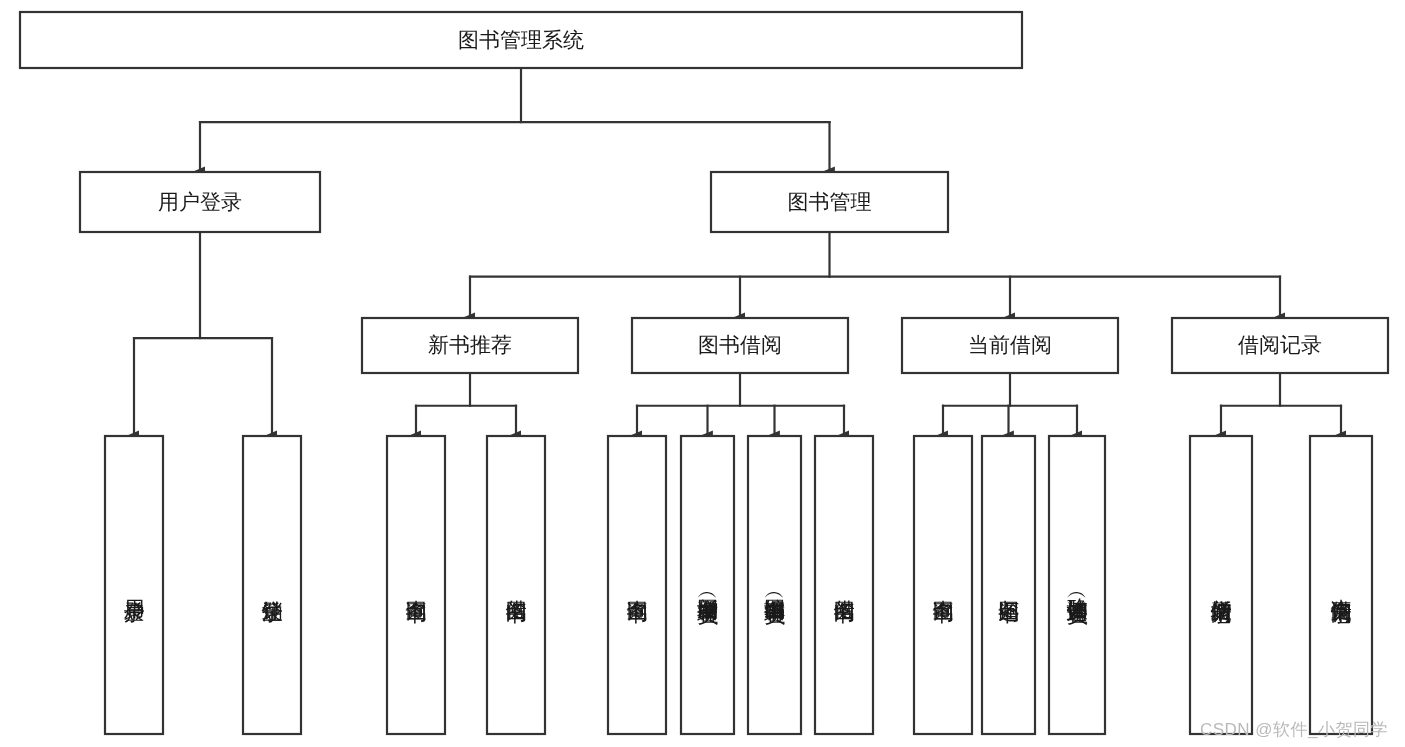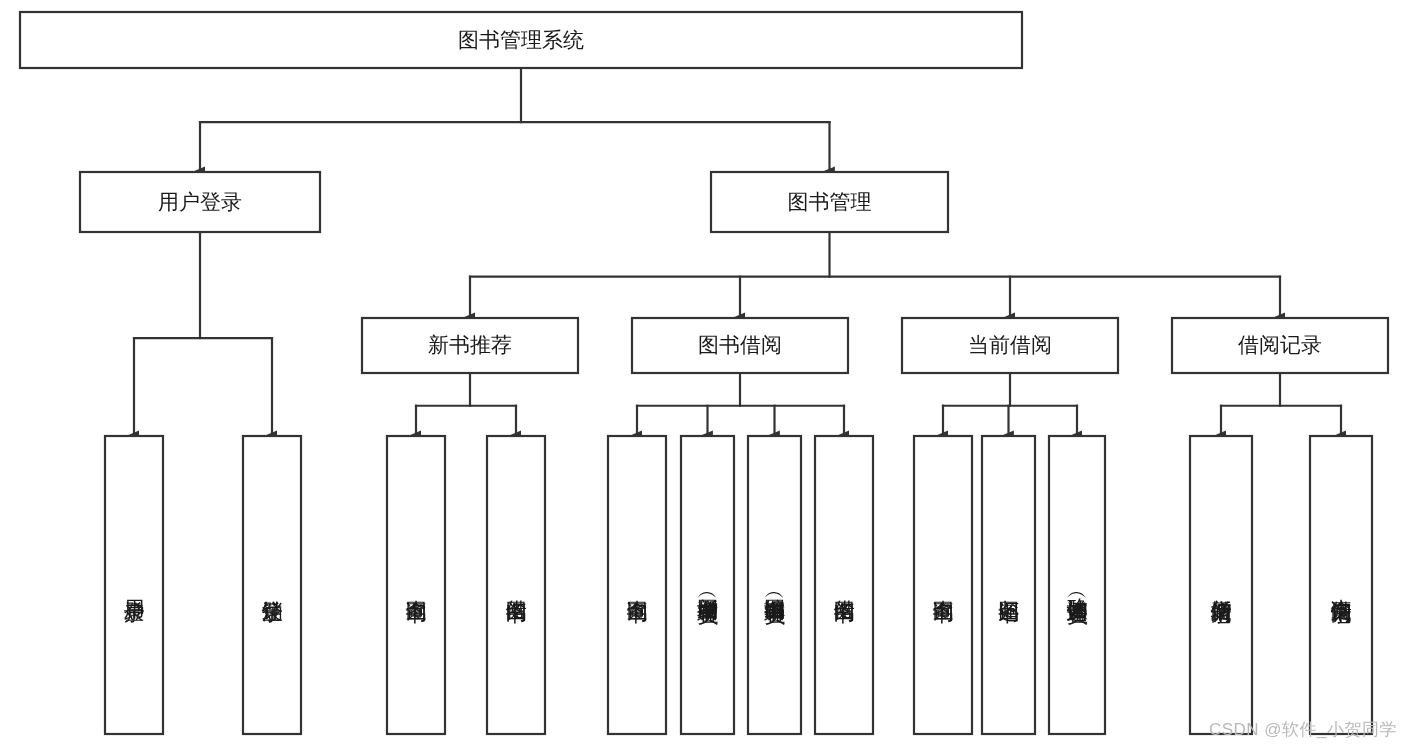--- a/index.html
+++ b/index.html
@@ -60,21 +60,21 @@
   }
   .vlabel-wrap {
     position: absolute;
     display: flex;
     align-items: flex-start;
     justify-content: center;
     pointer-events: none;
   }
   .watermark {
     position: absolute;
-    right: 8px;
+    right: 17px;
     bottom: 6px;
     font-family: "Liberation Sans", "DejaVu Sans", sans-serif;
     font-size: 17px;
     color: #b9b9b9;
     letter-spacing: 0.5px;
     white-space: nowrap;
   }
 </style>
 </head>
 <body>

